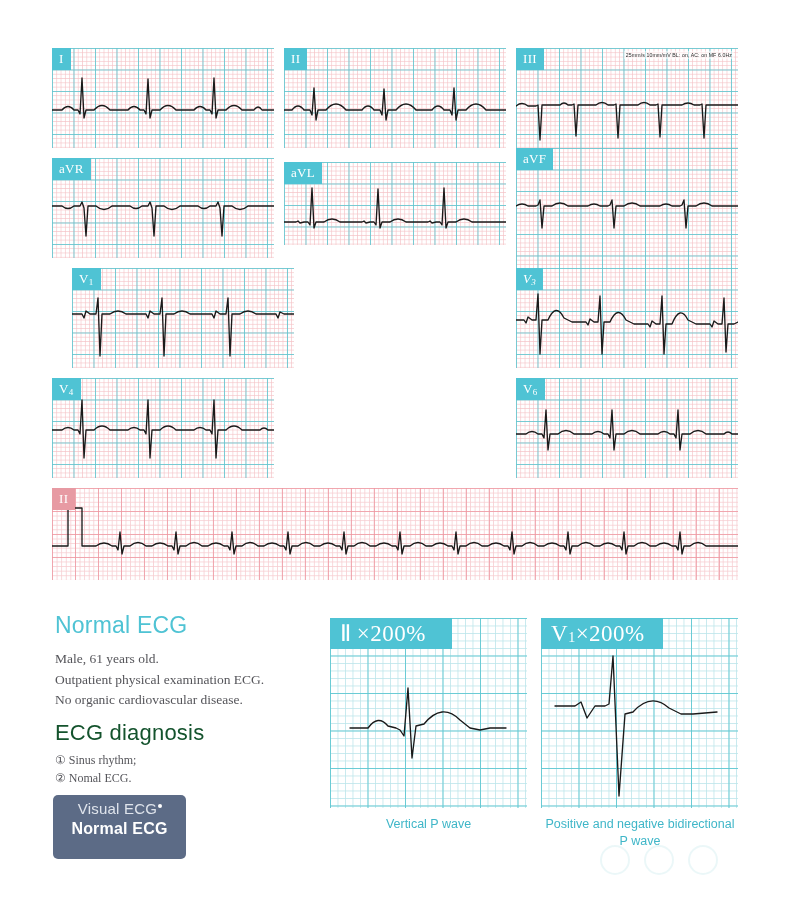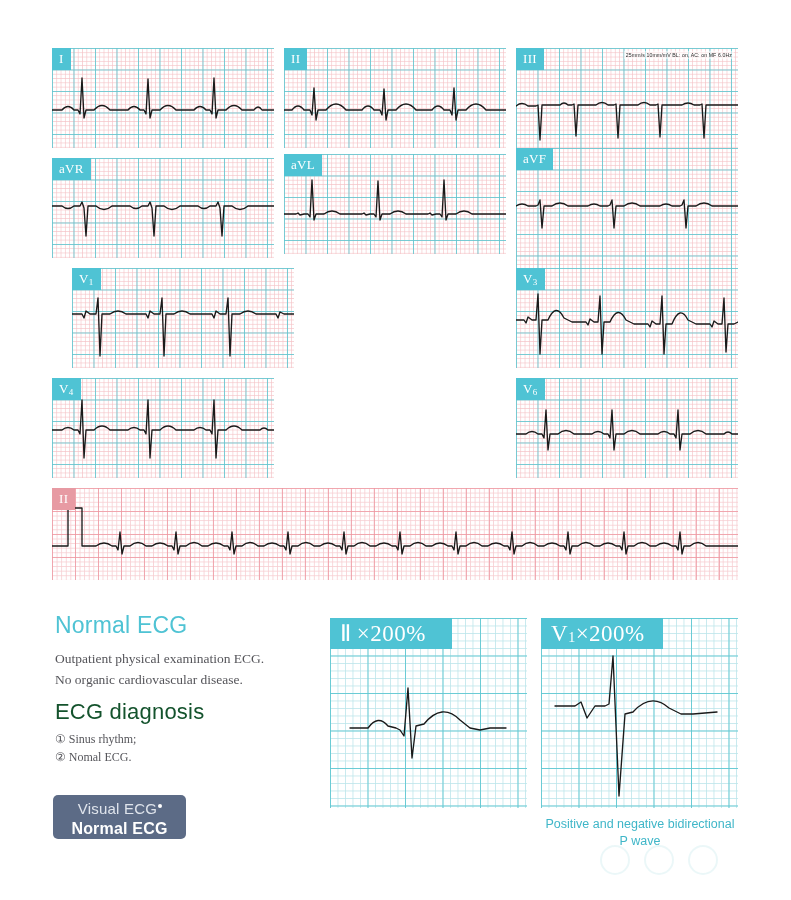--- a/index.html
+++ b/index.html
@@ -83,21 +83,21 @@
     font-size:13.5px;line-height:1.38;
   }
   .info .dx{
     margin:0 0 1px 0;color:#55555a;
     font-family:"Liberation Serif", serif;
     font-size:12px;line-height:1.42;
   }
 
   .badge{
     position:absolute;left:53px;top:795px;
-    width:133px;height:44px;
+    width:133px;height:64px;
     background:#5c6b86;border-radius:5px;
     box-sizing:border-box;padding:6px 0 0 0;
     text-align:center;
   }
   .badge .b1{
     color:#dfe4ec;font-size:15px;font-weight:400;
     font-family:"Liberation Sans", sans-serif;letter-spacing:.2px;
     display:block;line-height:1.1;position:relative;
   }
   .badge .b1 .dot{
@@ -184,21 +184,21 @@
     <svg class="trace" viewBox="0 0 222 100" preserveAspectRatio="none">
       <path d="M0,48 L10,48 Q16,53 22,48 L28,48 L30,44 L32,50 L34,78 L36,48 L44,48 Q52,55 60,48 L68,48
                L78,48 Q84,53 90,48 L96,48 L98,44 L100,50 L102,78 L104,48 L112,48 Q120,55 128,48 L136,48
                L146,48 Q152,53 158,48 L164,48 L166,44 L168,50 L170,78 L172,48 L180,48 Q188,55 196,48 L204,48
                L222,48"></path>
     </svg>
     <div class="lead-tag">
       <span>aVR</span></div>
   </div>
 
-  <div class="lead-panel" style="left:284px;top:154px;width:222px;height:100px;">
+  <div class="lead-panel" style="left:284px;top:162px;width:222px;height:83px;">
     <div class="grid teal"></div>
     <svg class="trace" viewBox="0 0 222 100" preserveAspectRatio="none">
       <path d="M0,60 L12,60 L14,59 L16,61 L20,60 L24,60 L26,63 L28,26 L30,66 L32,60 L40,60 Q48,54 56,60 L66,60
                L78,60 L80,59 L82,61 L86,60 L90,60 L92,63 L94,27 L96,66 L98,60 L106,60 Q114,54 122,60 L132,60
                L144,60 L146,59 L148,61 L152,60 L156,60 L158,63 L160,26 L162,66 L164,60 L172,60 Q180,54 188,60 L198,60
                L222,60"></path>
     </svg>
     <div class="lead-tag">
       <span>aVL</span></div>
   </div>
@@ -221,21 +221,21 @@
       <path d="M0,46 L10,46 L12,50 L14,43 L18,46 L24,46 L26,30 L28,88 L30,46 L38,46 Q46,40 54,46 L64,46
                L74,46 L76,50 L78,43 L82,46 L88,46 L90,30 L92,88 L94,46 L102,46 Q110,40 118,46 L128,46
                L140,46 L142,50 L144,43 L148,46 L154,46 L156,30 L158,88 L160,46 L168,46 Q176,40 184,46 L194,46
                L204,46 L206,50 L208,44 L212,46 L222,46"></path>
     </svg>
     <div class="lead-tag">
       <span>V</span><sub>1</sub></div>
   </div>
 
 
-  <div class="lead-panel" style="left:516px;top:268px;width:222px;height:100px;">
+  <div class="lead-panel" style="left:516px;top:268px;width:222px;height:100px;font-style:italic;">
     <div class="grid teal"></div>
     <svg class="trace" viewBox="0 0 222 100" preserveAspectRatio="none">
       <path d="M0,52 L8,52 L10,55 L12,49 L16,52 L20,52 L22,26 L24,86 L26,52 L32,52 Q40,34 48,50 L56,54 L62,54
                L70,54 L72,57 L74,51 L78,54 L82,54 L84,28 L86,86 L88,54 L94,54 Q102,36 110,52 L118,56 L124,56
                L132,56 L134,59 L136,53 L140,56 L144,56 L146,28 L148,86 L150,56 L156,56 Q164,36 172,52 L180,56 L186,56
                L194,56 L196,59 L198,53 L202,56 L206,56 L208,30 L210,84 L212,56 L218,56 L222,54"></path>
     </svg>
     <div class="lead-tag">
       <span>V</span><sub>3</sub></div>
   </div>
@@ -281,20 +281,21 @@
                Q556,52 564,58 L568,58 L570,62 L572,44 L574,66 L576,58 L582,58 Q590,51 598,58 L604,58
                Q612,52 620,58 L624,58 L626,62 L628,44 L630,66 L632,58 L638,58 Q646,51 654,58 L660,58
                L686,58"></path>
     </svg>
     <div class="lead-tag pinktag">
       <span>II</span></div>
   </div>
 
   <div class="info">
     <h1>Normal ECG</h1>
+    <p>Male, 61 years old.</p>
     <p>Outpatient physical examination ECG.</p>
     <p>No organic cardiovascular disease.</p>
     <h2>ECG diagnosis</h2>
     <p class="dx">① Sinus rhythm;</p>
     <p class="dx">② Nomal ECG.</p>
   </div>
 
   <div class="badge">
     <span class="b1"><span>Visual ECG</span><span class="dot"></span></span>
     <span class="b2">Normal ECG</span>
@@ -305,20 +306,21 @@
     <svg class="trace" viewBox="0 0 197 190" preserveAspectRatio="none">
       <path d="M20,110 L38,110 Q48,96 58,108 L66,110 L70,112 L74,118 L78,70 L82,140 L86,108 L94,106
                Q112,84 130,102 L140,110 L150,112 L160,110 L176,110" stroke-width="2.1"></path>
     </svg>
     <div class="zoom-head" style="width:122px;">
       <span>Ⅱ</span>
         <span style="width:5px;display:inline-block;"></span>
         <span>×200%</span>
     </div>
   </div>
+  <div class="zoom-cap" style="left:330px;top:816px;width:197px;">Vertical P wave</div>
 
   <div class="zoom-panel" style="left:541px;top:618px;width:197px;height:190px;">
     <div class="grid zoomgrid"></div>
     <svg class="trace" viewBox="0 0 197 190" preserveAspectRatio="none">
       <path d="M14,88 L34,88 L40,84 L46,100 L54,88 L64,88 L68,86 L72,38 L78,178 L84,96 L92,94
                Q110,74 128,90 L140,96 L152,96 L176,94" stroke-width="2.1"></path>
     </svg>
     <div class="zoom-head" style="width:122px;">
       <span>V</span>
         <sub>1</sub>

